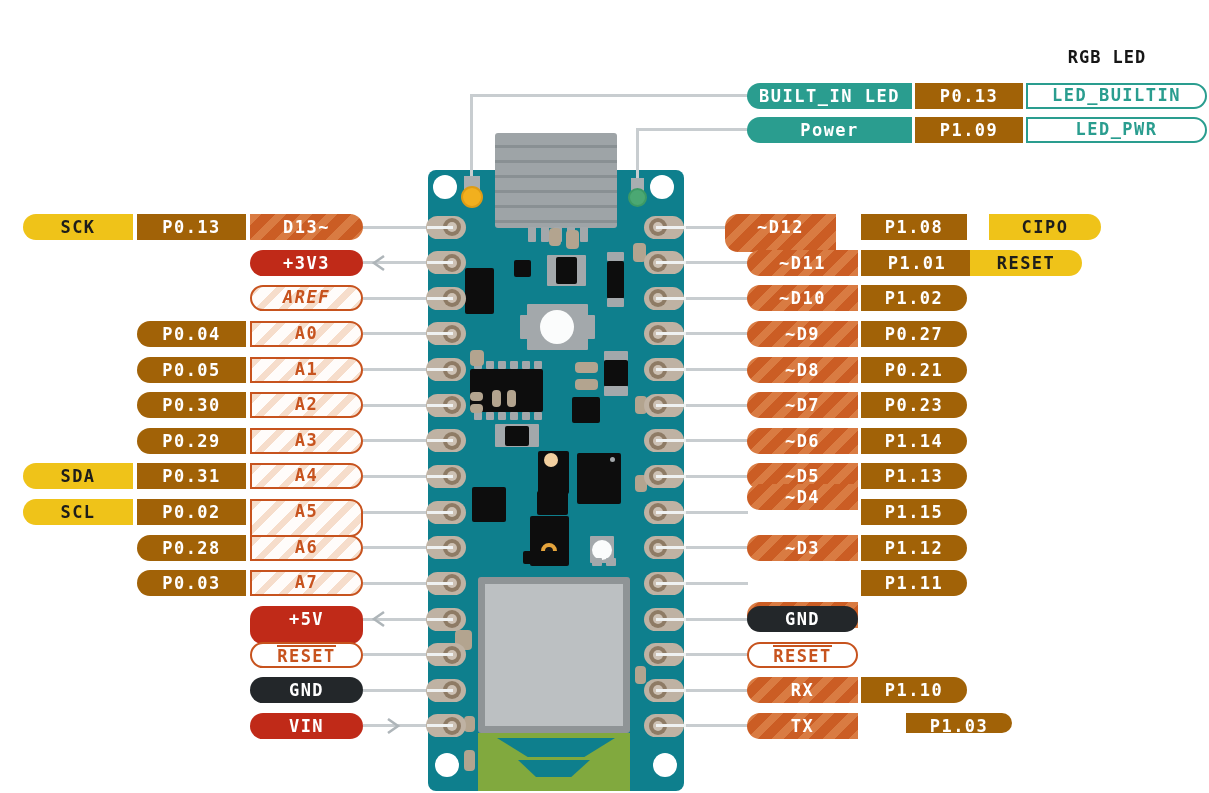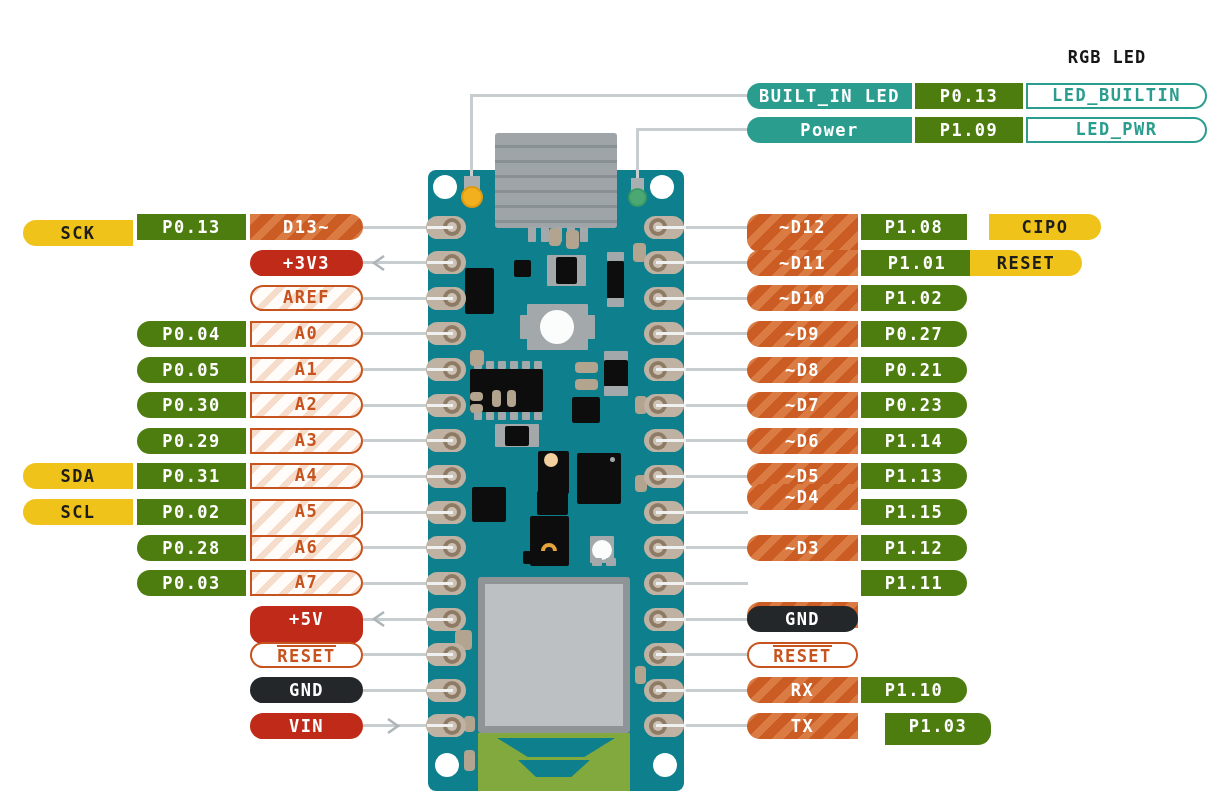--- a/index.html
+++ b/index.html
@@ -30,21 +30,21 @@
   .donut{background:#8E7B65;border-radius:50%;}
   .donut-hole{background:#CDC1B4;border-radius:50%;}
   
   .pill{position:absolute;height:26px;line-height:26px;text-align:center;box-sizing:border-box;
         font-weight:700;font-size:17px;letter-spacing:1.5px;white-space:nowrap;}
   .rl{border-radius:13px 0 0 13px;}
   .rr{border-radius:0 13px 13px 0;}
   .rl.rr{border-radius:13px;}
   .s-yellow{background:#EFC319;color:#1d1d1b;}
   .s-teal{background:#2A9D8F;color:#ffffff;}
-  .s-port{background:#4d7c0f;color:#ffffff;}
+  .s-port{background:#a16207;color:#ffffff;}
   .s-digital{background:repeating-linear-gradient(135deg,#D97B42 0 8px,#CB5D24 8px 18px);color:#ffffff;}
   .s-analog{background:repeating-linear-gradient(135deg,#F6DDCB 0 7px,#FFFCFA 7px 17px);
             color:#C7531E;border:2px solid #C7531E;line-height:21px;}
   .s-power{background:#C02A18;color:#ffffff;}
   .s-gnd{background:#23272A;color:#ffffff;}
   .s-reset{background:#ffffff;border:2px solid #C7531E;color:#C7531E;line-height:21px;}
   .s-ledname{background:#ffffff;border:2px solid #2A9D8F;color:#2A9D8F;line-height:21px;}
   .ovl{display:inline-block;border-top:2.5px solid currentColor;line-height:18px;margin-top:1px;}
   .hdr{position:absolute;font-weight:700;font-size:17px;letter-spacing:1px;color:#161616;text-align:center;}
 </style>
@@ -132,28 +132,28 @@
       <div class="abs led-green" style="left: 628px; top: 188px; width: 19px; height: 19px;"></div>
       <div class="abs hole" style="left: 433px; top: 175px; width: 24px; height: 24px;"></div>
       <div class="abs hole" style="left: 650px; top: 175px; width: 24px; height: 24px;"></div>
       <div class="abs hole" style="left: 435px; top: 753px; width: 24px; height: 24px;"></div>
       <div class="abs hole" style="left: 653px; top: 753px; width: 24px; height: 24px;"></div>
       <div class="abs trap" style="left: 497px; top: 738px; width: 118px; height: 19px; clip-path: polygon(0px 0px, 100% 0px, 74% 100%, 26% 100%);"></div>
       <div class="abs trap" style="left: 518px; top: 760px; width: 72px; height: 17px; clip-path: polygon(0px 0px, 100% 0px, 74% 100%, 25% 100%);"></div>
       <div class="abs line" style="left: 363px; top: 225.5px; width: 67px; height: 3px;"></div>
       <div class="abs pill s-digital rr" style="left: 250px; top: 214px; width: 113px; height: 26px;">D13~</div>
       <div class="abs pill s-port" style="left: 137px; top: 214px; width: 109px; height: 26px;">P0.13</div>
-      <div class="abs pill s-yellow rl" style="left: 23px; top: 220px; width: 110px; height: 26px;">SCK</div>
+      <div class="abs pill s-yellow rl" style="left: 23px; top: 214px; width: 110px; height: 26px;">SCK</div>
       <div class="abs line" style="left: 363px; top: 261.142px; width: 67px; height: 3px;"></div>
       <div class="abs pill s-power rr rl" style="left: 250px; top: 249.642px; width: 113px; height: 26px;">+3V3</div>
       <svg width="24" height="20" style="position: absolute; left: 368px; top: 252.642px;">
         <path d="M16 3 L6 10 L16 17" fill="none" stroke="#AEB5B9" stroke-width="2.6"></path>
       </svg>
       <div class="abs line" style="left: 363px; top: 296.784px; width: 67px; height: 3px;"></div>
-      <div class="abs pill s-analog rr rl" style="left: 250px; top: 285.284px; width: 113px; height: 26px;">AREF</div>
+      <div class="abs pill s-analog rr rl" style="left: 250px; top: 285.284px; width: 113px; height: 26px; font-style: italic;">AREF</div>
       <div class="abs line" style="left: 363px; top: 332.426px; width: 67px; height: 3px;"></div>
       <div class="abs pill s-analog rr" style="left: 250px; top: 320.926px; width: 113px; height: 26px;">A0</div>
       <div class="abs pill s-port rl" style="left: 137px; top: 320.926px; width: 109px; height: 26px;">P0.04</div>
       <div class="abs line" style="left: 363px; top: 368.068px; width: 67px; height: 3px;"></div>
       <div class="abs pill s-analog rr" style="left: 250px; top: 356.568px; width: 113px; height: 26px;">A1</div>
       <div class="abs pill s-port rl" style="left: 137px; top: 356.568px; width: 109px; height: 26px;">P0.05</div>
       <div class="abs line" style="left: 363px; top: 403.71px; width: 67px; height: 3px;"></div>
       <div class="abs pill s-analog rr" style="left: 250px; top: 392.21px; width: 113px; height: 26px;">A2</div>
       <div class="abs pill s-port rl" style="left: 137px; top: 392.21px; width: 109px; height: 26px;">P0.30</div>
       <div class="abs line" style="left: 363px; top: 439.352px; width: 67px; height: 3px;"></div>
@@ -181,21 +181,21 @@
       <div class="abs line" style="left: 363px; top: 653.204px; width: 67px; height: 3px;"></div>
       <div class="abs pill s-reset rr rl" style="left: 250px; top: 641.704px; width: 113px; height: 26px;"><span class="ovl">RESET</span></div>
       <div class="abs line" style="left: 363px; top: 688.846px; width: 67px; height: 3px;"></div>
       <div class="abs pill s-gnd rr rl" style="left: 250px; top: 677.346px; width: 113px; height: 26px;">GND</div>
       <div class="abs line" style="left: 363px; top: 724.488px; width: 67px; height: 3px;"></div>
       <div class="abs pill s-power rr rl" style="left: 250px; top: 712.988px; width: 113px; height: 26px;">VIN</div>
       <svg width="24" height="20" style="position: absolute; left: 380px; top: 715.988px;">
         <path d="M8 3 L18 10 L8 17" fill="none" stroke="#AEB5B9" stroke-width="2.6"></path>
       </svg>
       <div class="abs line" style="left: 684px; top: 225.5px; width: 64px; height: 3px;"></div>
-      <div class="abs pill s-digital rl" style="left: 747px; top: 214px; width: 111px; height: 38px;">~D12</div>
+      <div class="abs pill s-digital rl" style="left: 725px; top: 214px; width: 111px; height: 38px;">~D12</div>
       <div class="abs pill s-port" style="left: 861px; top: 214px; width: 106px; height: 26px;">P1.08</div>
       <div class="abs pill s-yellow rr" style="left: 970px; top: 214px; width: 112px; height: 26px; margin-left: 19px;">CIPO</div>
       <div class="abs line" style="left: 684px; top: 261.142px; width: 64px; height: 3px;"></div>
       <div class="abs pill s-digital rl" style="left: 747px; top: 249.642px; width: 111px; height: 26px;">~D11</div>
       <div class="abs pill s-port" style="left: 861px; top: 249.642px; width: 112px; height: 26px;">P1.01</div>
       <div class="abs pill s-yellow rr" style="left: 970px; top: 249.642px; width: 112px; height: 26px;">RESET</div>
       <div class="abs line" style="left: 684px; top: 296.784px; width: 64px; height: 3px;"></div>
       <div class="abs pill s-digital rl" style="left: 747px; top: 285.284px; width: 111px; height: 26px;">~D10</div>
       <div class="abs pill s-port rr" style="left: 861px; top: 285.284px; width: 106px; height: 26px;">P1.02</div>
       <div class="abs line" style="left: 684px; top: 332.426px; width: 64px; height: 3px;"></div>
@@ -224,21 +224,21 @@
       <div class="abs pill s-port rr" style="left: 861px; top: 570.42px; width: 106px; height: 26px;">P1.11</div>
       <div class="abs line" style="left: 684px; top: 617.562px; width: 64px; height: 3px;"></div>
       <div class="abs pill s-gnd rl rr" style="left: 747px; top: 606.062px; width: 111px; height: 26px;">GND</div>
       <div class="abs line" style="left: 684px; top: 653.204px; width: 64px; height: 3px;"></div>
       <div class="abs pill s-reset rl rr" style="left: 747px; top: 641.704px; width: 111px; height: 26px;"><span class="ovl">RESET</span></div>
       <div class="abs line" style="left: 684px; top: 688.846px; width: 64px; height: 3px;"></div>
       <div class="abs pill s-digital rl" style="left: 747px; top: 677.346px; width: 111px; height: 26px;">RX</div>
       <div class="abs pill s-port rr" style="left: 861px; top: 677.346px; width: 106px; height: 26px;">P1.10</div>
       <div class="abs line" style="left: 684px; top: 724.488px; width: 64px; height: 3px;"></div>
       <div class="abs pill s-digital rl" style="left: 747px; top: 712.988px; width: 111px; height: 26px;">TX</div>
-      <div class="abs pill s-port rr" style="left: 885px; top: 712.988px; width: 106px; height: 32px;">P1.03</div>
+      <div class="abs pill s-port rr" style="left: 906px; top: 712.988px; width: 106px; height: 20px;">P1.03</div>
       <div class="abs pad" style="left: 426px; top: 215.5px; width: 40px; height: 23px;"></div>
       <div class="abs donut" style="left: 443px; top: 218px; width: 18px; height: 18px;"></div>
       <div class="abs donut-hole" style="left: 447px; top: 222px; width: 10px; height: 10px;"></div>
       <div class="abs padline" style="left: 427px; top: 225.5px; width: 26px; height: 3px;"></div>
       <div class="abs pad" style="left: 644px; top: 215.5px; width: 40px; height: 23px;"></div>
       <div class="abs donut" style="left: 649px; top: 218px; width: 18px; height: 18px;"></div>
       <div class="abs donut-hole" style="left: 653px; top: 222px; width: 10px; height: 10px;"></div>
       <div class="abs padline" style="left: 656px; top: 225.5px; width: 30px; height: 3px;"></div>
       <div class="abs pad" style="left: 426px; top: 251.142px; width: 40px; height: 23px;"></div>
       <div class="abs donut" style="left: 443px; top: 253.642px; width: 18px; height: 18px;"></div>

